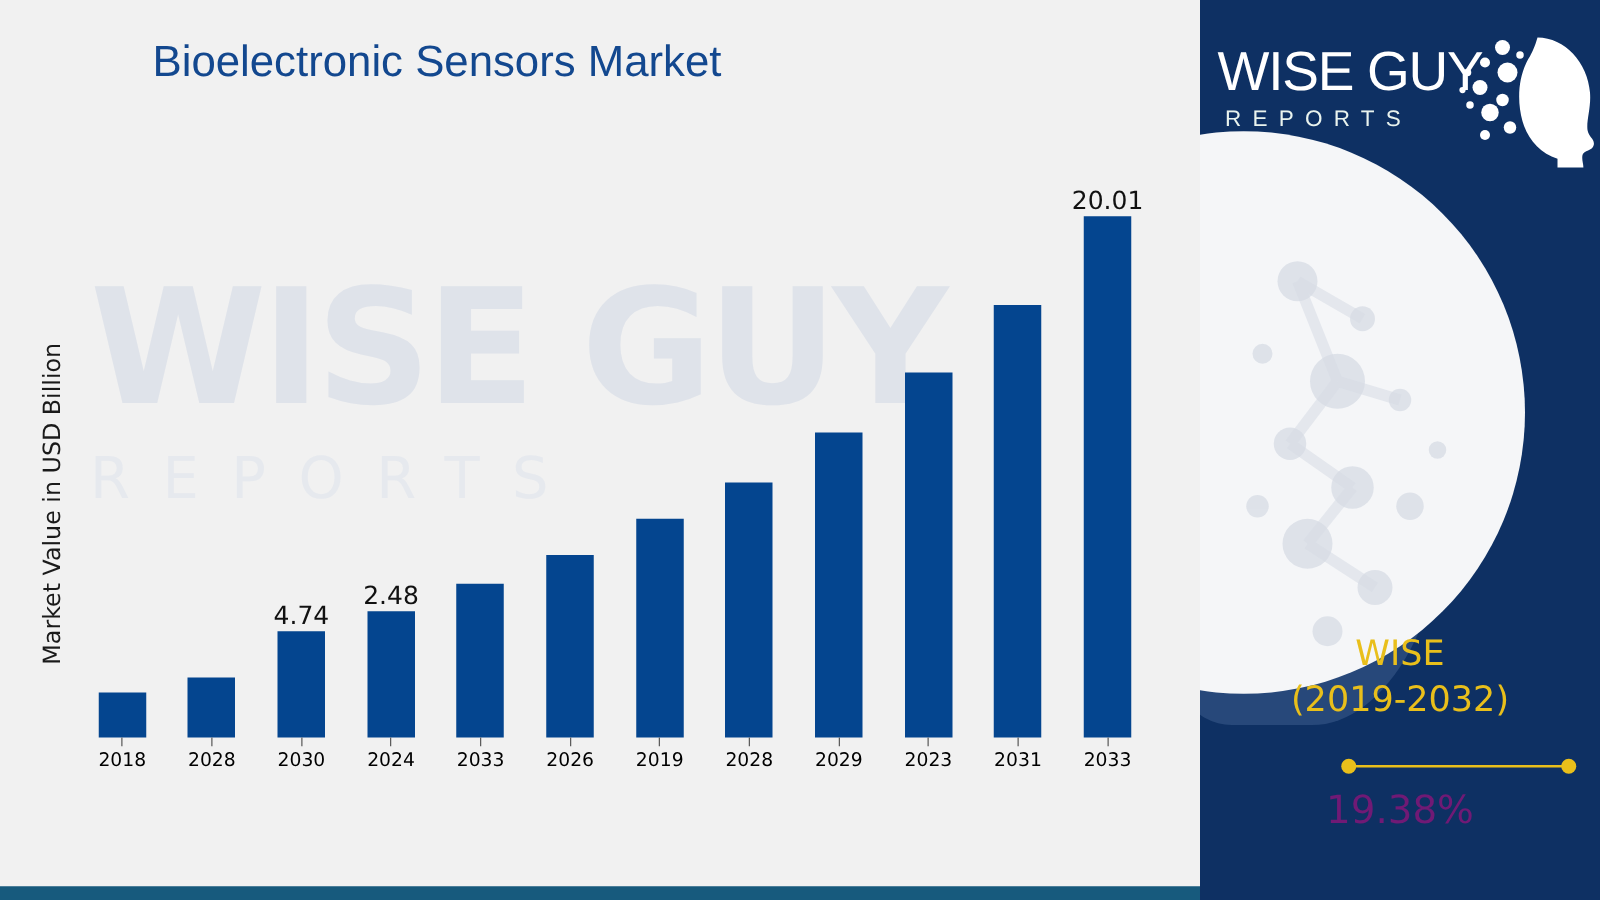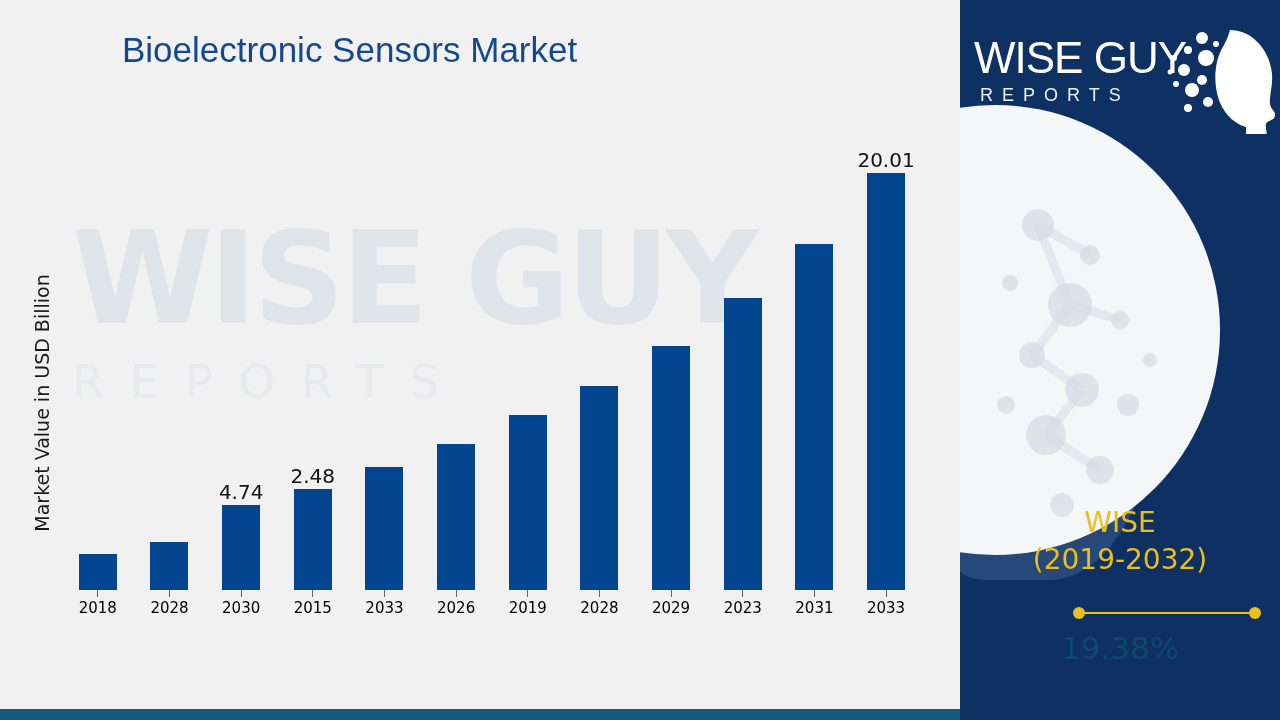--- a/index.html
+++ b/index.html
@@ -150,21 +150,21 @@
   }
   #cagr-divider .dot {
     position:absolute; top:0; width:12px; height:12px;
     border-radius:50%; background:#e9bf1b;
   }
   #cagr-divider .dot.left { left:0; }
   #cagr-divider .dot.right { right:0; }
   #cagr-value {
     position:absolute; left:960px; top:630px; width:320px; text-align:center;
     font-family:"DejaVu Sans", sans-serif;
-    font-size:31px; color:#0c4a6e; white-space:nowrap;
+    font-size:31px; color:#701a75; white-space:nowrap;
   }
 </style>
 </head>
 <body>
 
 <div id="chart-panel">
 
   <div id="watermark">
     <div class="wm-main">WISE GUY</div>
     <div class="wm-sub">REPORTS</div>
@@ -263,21 +263,21 @@
           <div class="tick-mark"></div>
         </div>
         <div class="tick-slot">
           <div class="tick-mark"></div>
         </div>
       </div>
     <div id="x-labels">
         <div class="xlabel-slot">2018</div>
         <div class="xlabel-slot">2028</div>
         <div class="xlabel-slot">2030</div>
-        <div class="xlabel-slot">2015</div>
+        <div class="xlabel-slot">2024</div>
         <div class="xlabel-slot">2033</div>
         <div class="xlabel-slot">2026</div>
         <div class="xlabel-slot">2019</div>
         <div class="xlabel-slot">2028</div>
         <div class="xlabel-slot">2029</div>
         <div class="xlabel-slot">2023</div>
         <div class="xlabel-slot">2031</div>
         <div class="xlabel-slot">2033</div>
       </div>
   </div>

